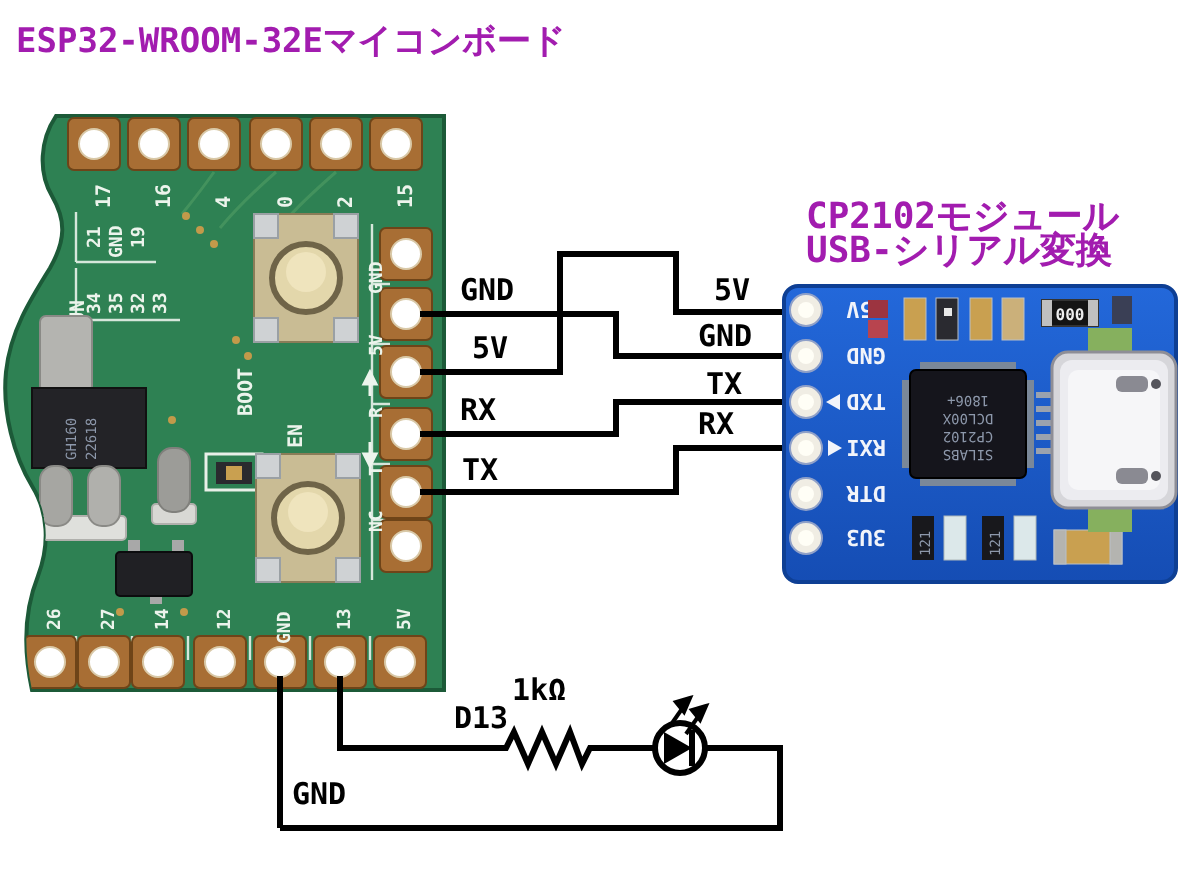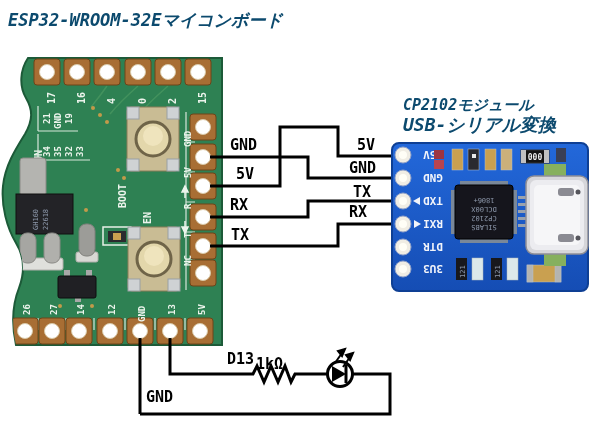--- a/index.html
+++ b/index.html
@@ -1,21 +1,21 @@
 <!DOCTYPE html>
 <html><head>
 <meta charset="utf-8">
 <style>
   html,body{margin:0;padding:0;background:#fff;}
   .canvas{position:relative;width:600px;height:440px;background:#ffffff;overflow:hidden;
           font-family:"DejaVu Sans Mono","DejaVu Sans",monospace;}
   .canvas svg{position:absolute;left:0;top:0;}
-  .title{position:absolute;font-weight:bold;color:#0c4a6e;white-space:nowrap;font-style:italic;}
+  .title{position:absolute;font-weight:bold;color:#a21caf;white-space:nowrap;}
   .t-main{left:8px;top:9px;font-size:17px;}
-  .t-cp1{left:403px;top:96px;font-size:15px;}
+  .t-cp1{left:403px;top:96px;font-size:18px;}
   .t-cp2{left:403px;top:113px;font-size:18px;}
   .wlabel{position:absolute;font-weight:bold;font-size:15px;color:#000;white-space:nowrap;}
   svg text{font-family:"DejaVu Sans Mono","DejaVu Sans",monospace;font-weight:bold;}
   .silk{fill:#ecf4ec;font-size:10px;}
   .silk-sm{fill:#ecf4ec;font-size:9px;}
   .bluesilk{fill:#f2f4fa;font-size:11px;}
   .chiptxt{fill:#8d98ab;font-size:7px;font-weight:normal;}
   .smdtxt{fill:#eeeeee;font-size:8px;}
 </style>
 </head>
@@ -354,15 +354,15 @@
   <div class="wlabel" style="left:236px;top:165px;">5V</div>
   <div class="wlabel" style="left:230px;top:196px;">RX</div>
   <div class="wlabel" style="left:231px;top:226px;">TX</div>
 
   <div class="wlabel" style="left:357px;top:136px;">5V</div>
   <div class="wlabel" style="left:349px;top:159px;">GND</div>
   <div class="wlabel" style="left:353px;top:183px;">TX</div>
   <div class="wlabel" style="left:349px;top:203px;">RX</div>
 
   <div class="wlabel" style="left:199px;top:350px;margin-left:28px;">D13</div>
-  <div class="wlabel" style="left:256px;top:355px;">1kΩ</div>
+  <div class="wlabel" style="left:256px;top:336px;">1kΩ</div>
   <div class="wlabel" style="left:146px;top:388px;">GND</div>
 </div>
 
 </body></html>

